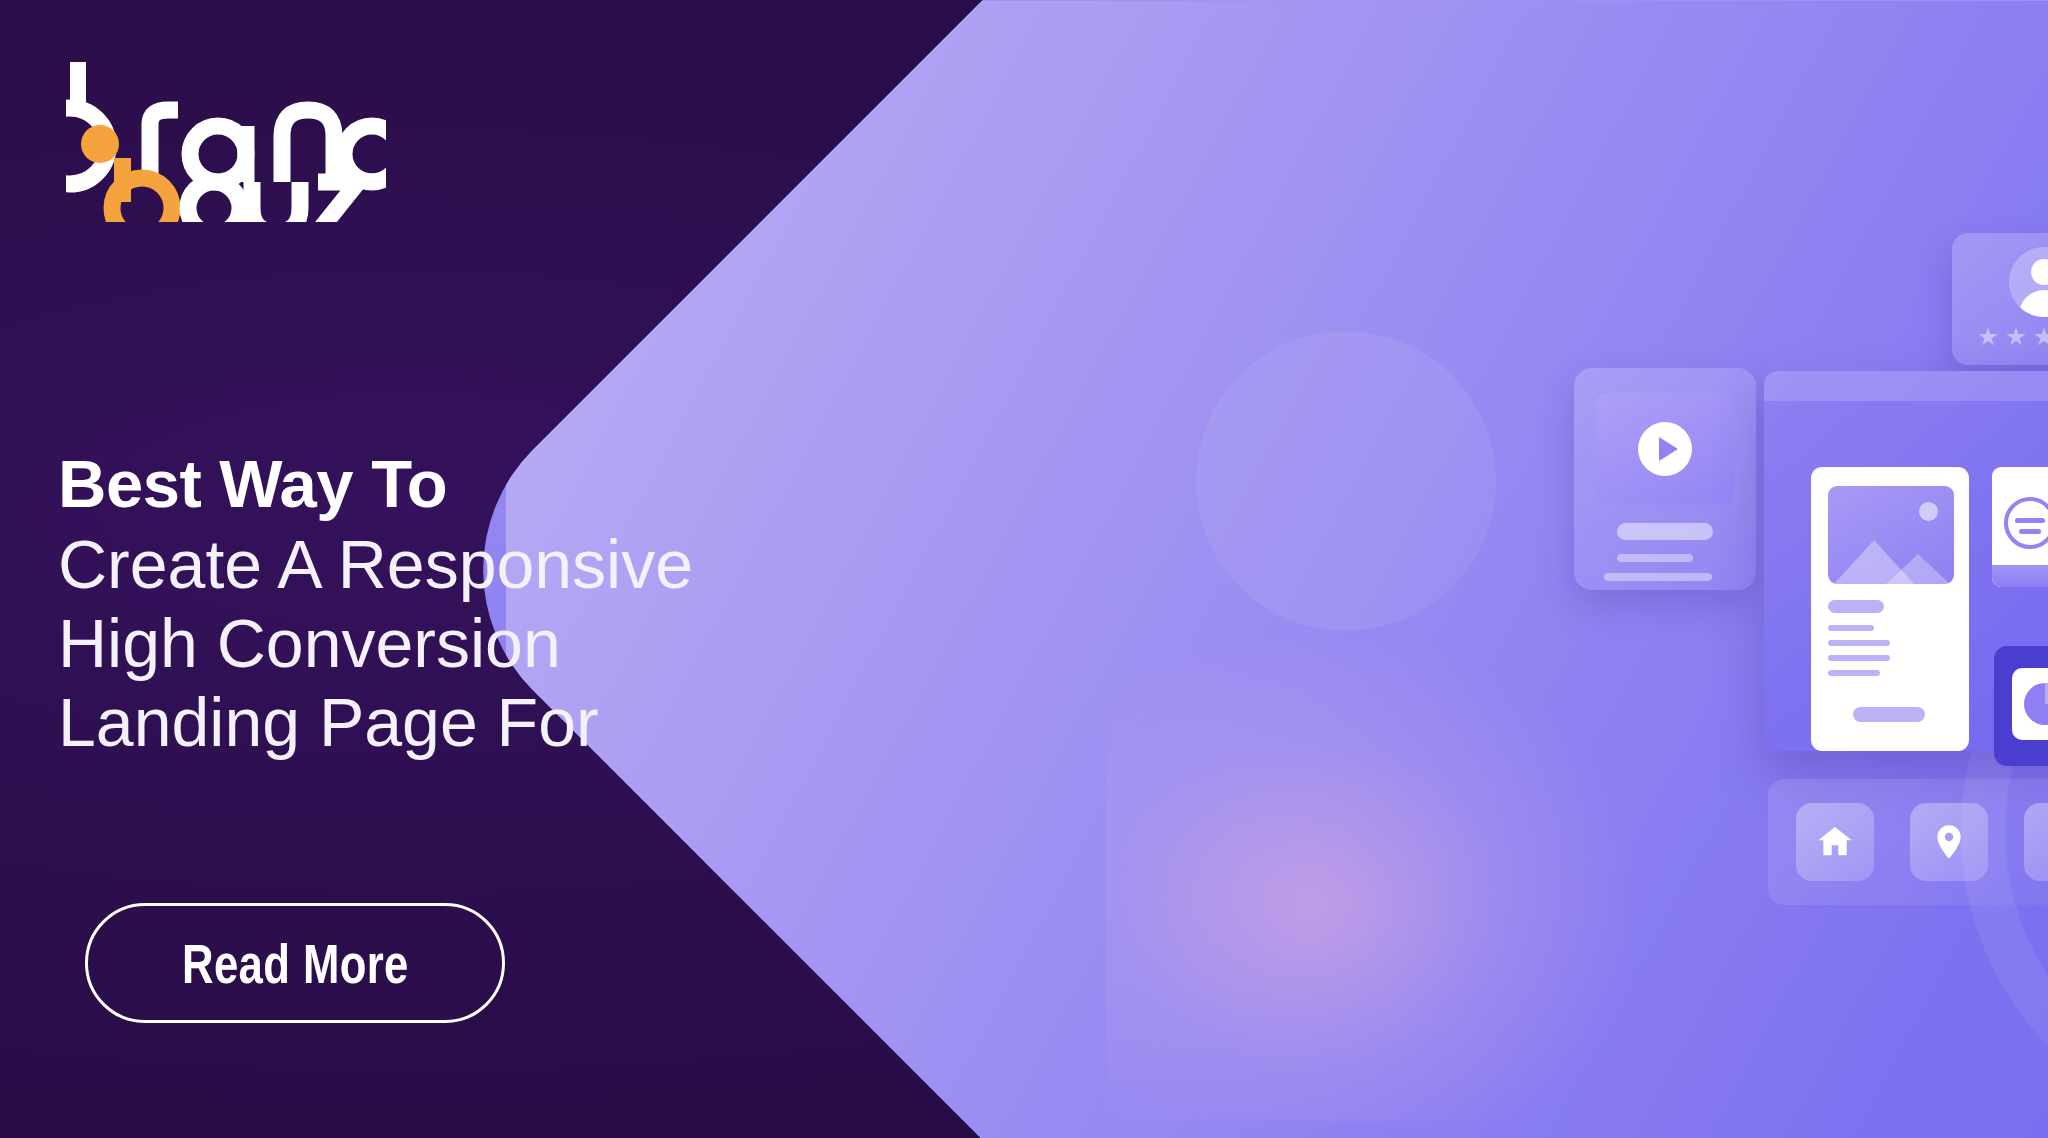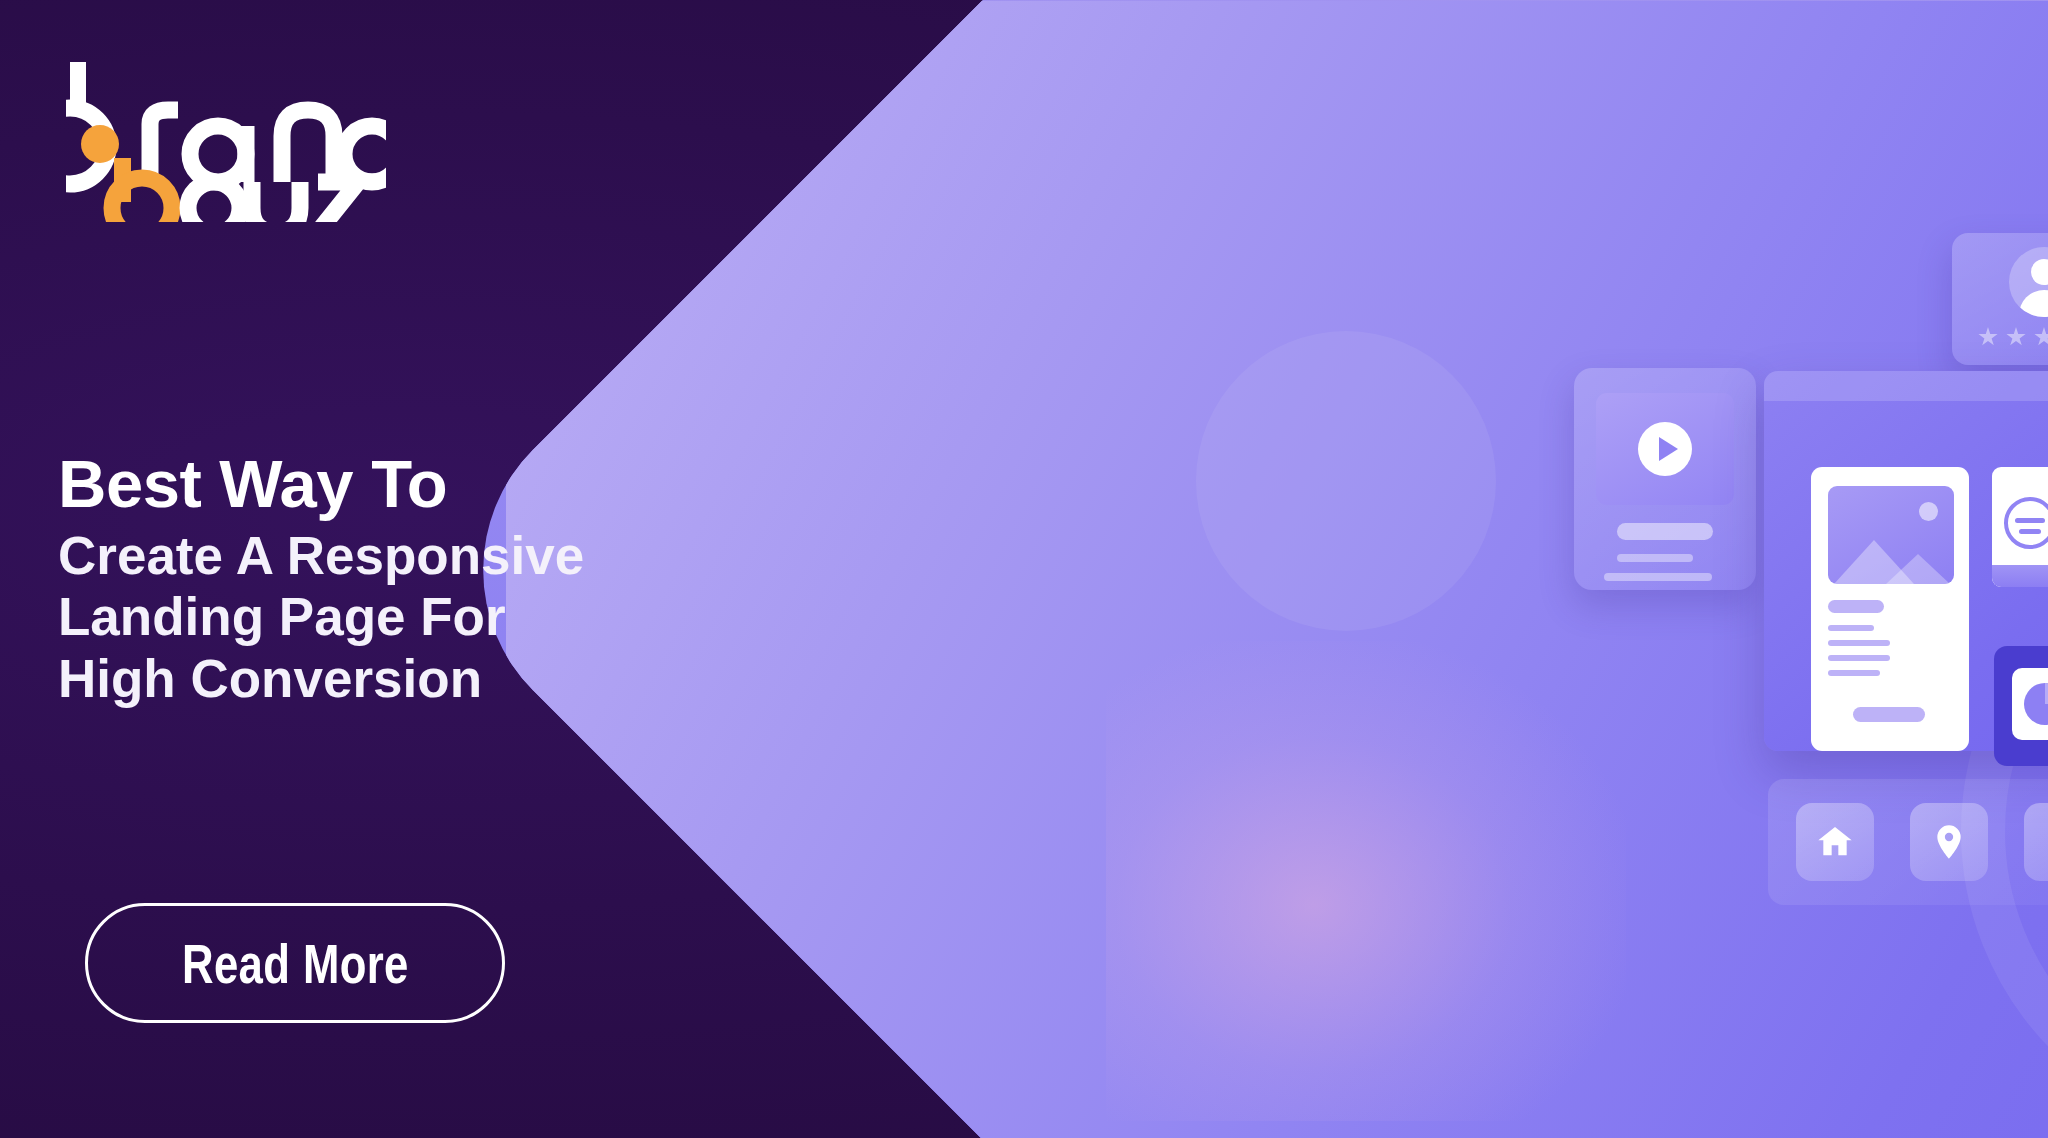--- a/index.html
+++ b/index.html
@@ -231,21 +231,21 @@
   .logo { position:absolute; left:66px; top:62px; width:320px; height:160px; }
   .logo svg { width:100%; height:100%; display:block; }
 
   .headline { position:absolute; left:58px; top:450px; width:720px; }
   .h-bold {
     color:#ffffff; font-weight:bold; font-size:67px;
     letter-spacing:-0.5px; line-height:1.0;
     font-family:"Liberation Sans", sans-serif;
   }
   .h-light {
-    color:#f4f1fb; font-weight:700; font-size:53px;
+    color:#f4f1fb; font-weight:400; font-size:68px;
     line-height:1.16; letter-spacing:0px; margin-top:8px;
     font-family:"Liberation Sans", sans-serif;
   }
   .h-light div { white-space:nowrap; }
 
   .cta {
     position:absolute; left:85px; top:903px;
     width:420px; height:120px;
     border:3px solid #ffffff; border-radius:62px;
     background:transparent;
@@ -391,22 +391,22 @@
         <path d="M210 170 V190"></path>
         <path d="M252 120 h40 l-40 50 h42"></path>
       </g>
     </svg>
   </div>
 
   <div class="headline">
     <div class="h-bold">Best Way To</div>
     <div class="h-light">
       <div>Create A Responsive</div>
+      <div>High Conversion</div>
       <div>Landing Page For</div>
-      <div>High Conversion</div>
     </div>
   </div>
 
   <div class="cta">
     <span>Read More</span>
   </div>
 
 </div>
 
 </body></html>

